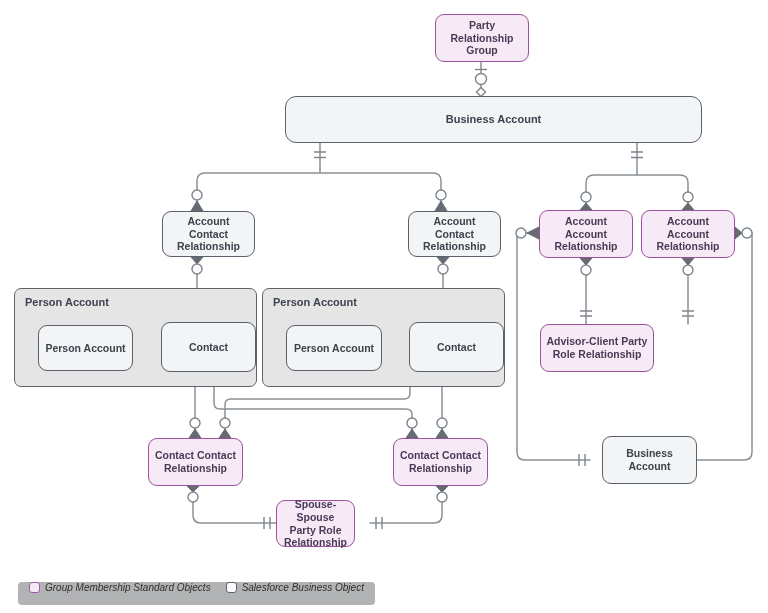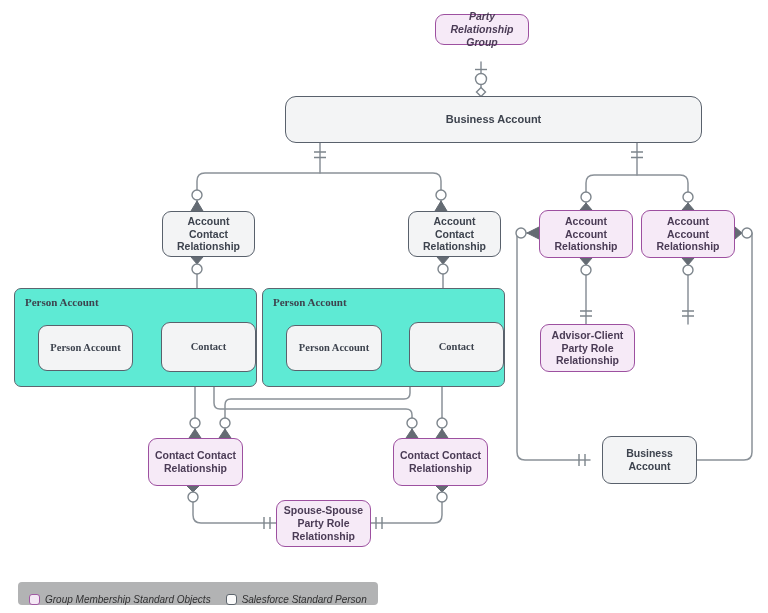--- a/index.html
+++ b/index.html
@@ -10,30 +10,30 @@
   svg.wires{position:absolute;left:0;top:0;z-index:1;}
   .node{
     position:absolute;z-index:2;display:flex;align-items:center;justify-content:center;
     text-align:center;border-radius:9px;font-size:10.5px;line-height:1.22;font-weight:600;
     box-sizing:border-box;padding:0 5px;
   }
   .node.gray{background:#f3f4f5;border:1.8px solid #59616c;color:#3d434e;margin-left:12px;}
   .node.purple{background:#f6eaf7;border:1.8px solid #9d50a0;color:#4a3b55;}
   .node.narrow{padding:0 15px;}
   .group{
-    position:absolute;z-index:1;background:#5eead4;border:1.7px solid #5d656f;
-    border-radius:7px;box-sizing:border-box;font-family:Liberation Serif, serif;
+    position:absolute;z-index:1;background:#e5e5e5;border:1.7px solid #5d656f;
+    border-radius:7px;box-sizing:border-box;
   }
   .group-label{
     position:absolute;left:10px;top:7px;font-size:11px;font-weight:600;color:#3d434e;
   }
   .group .node{z-index:3;}
   .legend{
     position:absolute;left:18px;top:582px;height:23px;z-index:2;
-    background:#b2b3b4;border-radius:4px;display:flex;align-items:flex-end;
+    background:#b2b3b4;border-radius:4px;display:flex;align-items:flex-start;
     gap:15px;padding:0 11px;box-sizing:border-box;
   }
   .legend-item{display:flex;align-items:center;gap:5px;}
   .legend-swatch{width:11px;height:11px;border-radius:3px;box-sizing:border-box;display:inline-block;}
   .legend-swatch.gm{background:#f4e8f5;border:1.6px solid #a05aa3;}
   .legend-swatch.std{background:#fafafa;border:1.6px solid #5c646c;}
   .legend-label{font-size:10px;font-style:italic;color:#2f2f30;white-space:nowrap;}
 </style>
 </head>
 <body>
@@ -126,21 +126,21 @@
       <path d="M208,376 H220 M208,381 H220"></path>
       <path d="M404,376 H416 M404,381 H416"></path>
       <path d="M436,376 H448 M436,381 H448"></path>
       <path d="M264,517 V529 M270,517 V529"></path>
       <path d="M376,517 V529 M382,517 V529"></path>
       <path d="M579,454 V466 M585,454 V466"></path>
       <path d="M690,454 V466 M696,454 V466"></path>
     </g>
   </svg>
 
-  <div class="node purple narrow" style="left:435px;top:14px;width:94px;height:31px;font-style:italic;">Party Relationship Group</div>
+  <div class="node purple narrow" style="left:435px;top:14px;width:94px;height:48px;">Party Relationship Group</div>
 
   <div class="node gray" style="left:273px;top:96px;width:417px;height:47px;border-radius:11px;font-size:11px;">Business Account</div>
 
   <div class="node gray" style="left:150px;top:211px;width:93px;height:46px;">Account Contact Relationship</div>
 
   <div class="node gray" style="left:396px;top:211px;width:93px;height:46px;">Account Contact Relationship</div>
 
   <div class="node purple" style="left:539px;top:210px;width:94px;height:48px;">Account Account Relationship</div>
 
   <div class="node purple" style="left:641px;top:210px;width:94px;height:48px;">Account Account Relationship</div>
@@ -154,31 +154,31 @@
   <div class="group" style="left:262px;top:288px;width:243px;height:99px;">
     <span class="group-label">Person Account</span>
     <div class="node gray" style="left:11px;top:36px;width:96px;height:46px;">Person Account</div>
     <div class="node gray" style="left:134px;top:33px;width:95px;height:50px;">Contact</div>
   </div>
 
   <div class="node purple" style="left:148px;top:438px;width:95px;height:48px;">Contact Contact Relationship</div>
 
   <div class="node purple" style="left:393px;top:438px;width:95px;height:48px;">Contact Contact Relationship</div>
 
-  <div class="node purple" style="left:276px;top:500px;width:95px;height:47px;">Spouse-Spouse Party Role Relationship</div>
+  <div class="node purple" style="left:276px;top:500px;width:79px;height:47px;">Spouse-Spouse Party Role Relationship</div>
 
-  <div class="node purple" style="left:540px;top:324px;width:95px;height:48px;">Advisor-Client Party Role Relationship</div>
+  <div class="node purple" style="left:540px;top:324px;width:114px;height:48px;">Advisor-Client Party Role Relationship</div>
 
 
   <div class="node gray narrow" style="left:590px;top:436px;width:95px;height:48px;">Business Account</div>
 
   <div class="legend">
     <div class="legend-item">
       <span class="legend-swatch gm"></span>
       <span class="legend-label">Group Membership Standard Objects</span>
     </div>
     <div class="legend-item">
       <span class="legend-swatch std"></span>
-      <span class="legend-label">Salesforce Standard Person</span>
+      <span class="legend-label">Salesforce Business Object</span>
     </div>
   </div>
 
 </div>
 
 </body></html>

